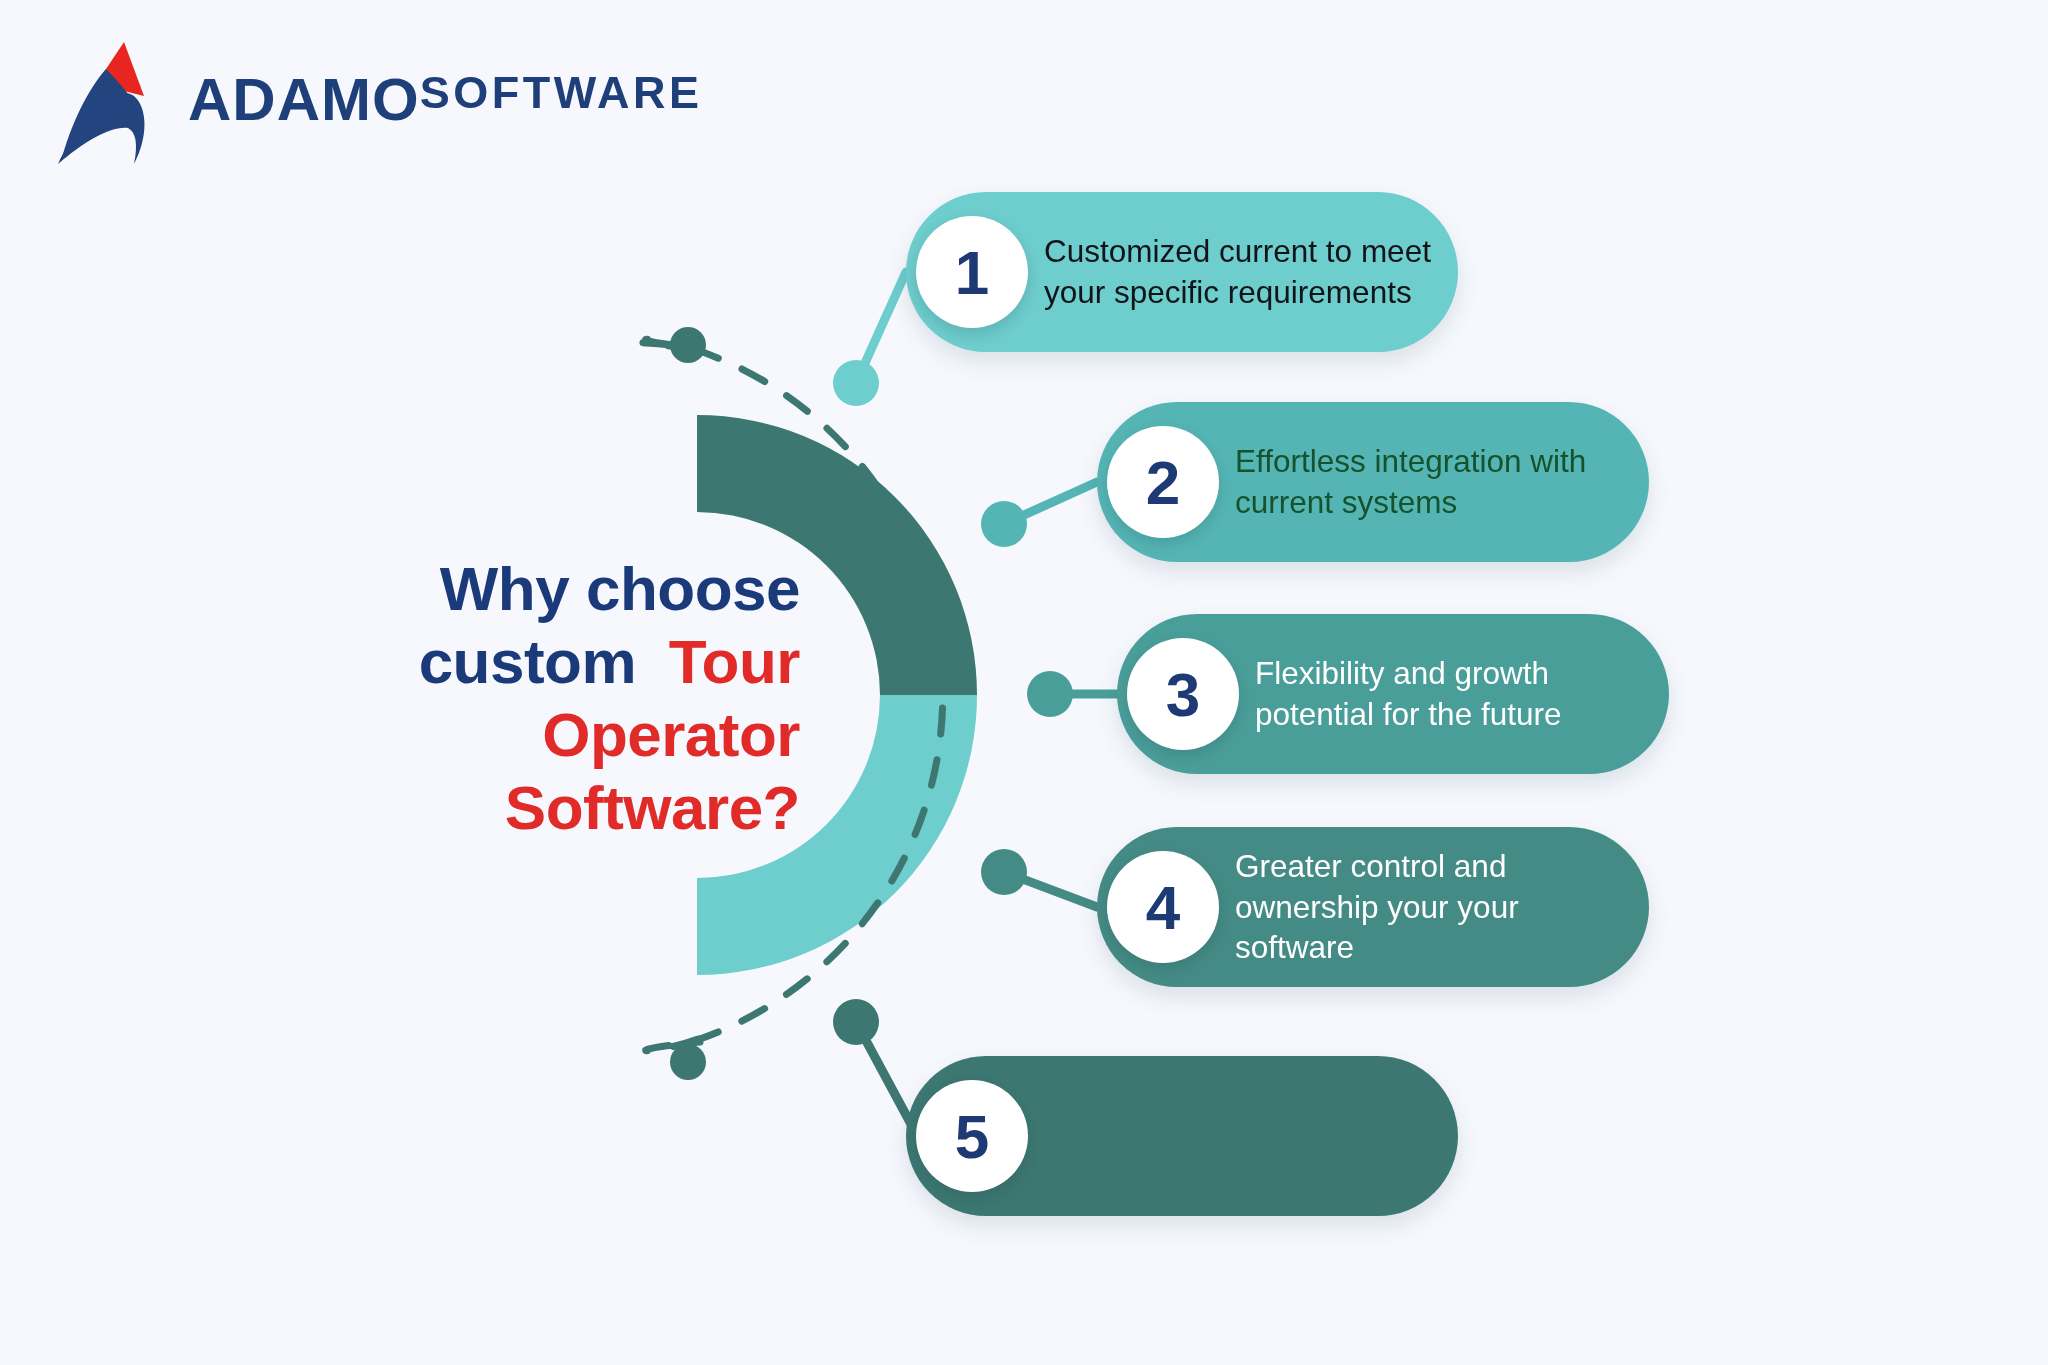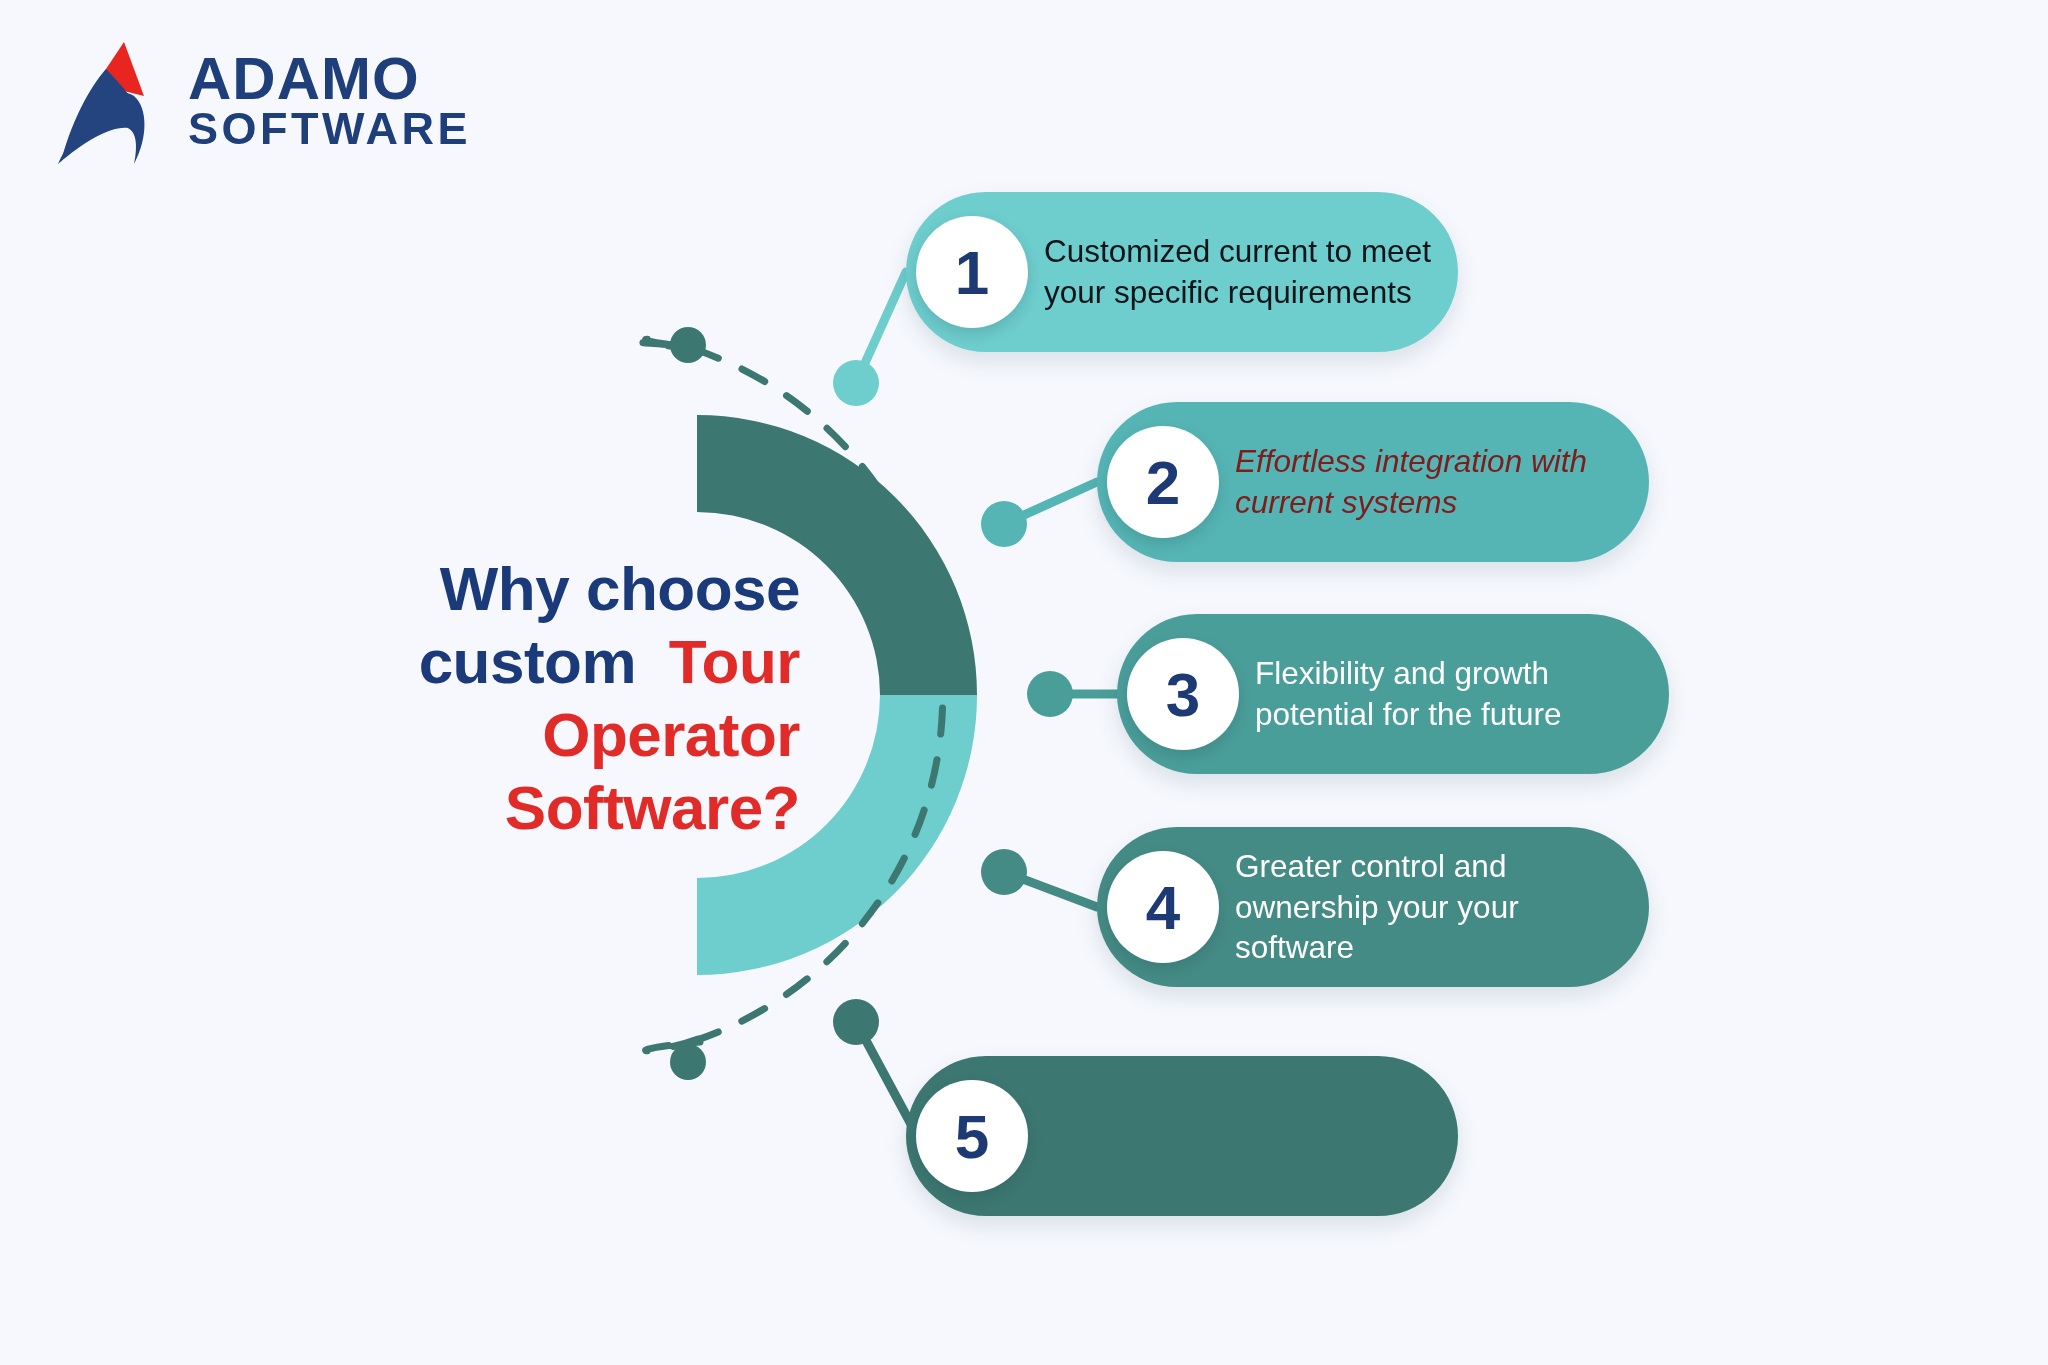--- a/index.html
+++ b/index.html
@@ -20,21 +20,21 @@
     position: absolute;
     left: 48px;
     top: 34px;
     display: flex;
     align-items: center;
     gap: 22px;
   }
   .logo-mark { width: 118px; height: 132px; display:block; }
   .logo-words {
     display: flex;
-    flex-direction: column;
+    flex-direction: row;
     justify-content: space-between;
     line-height: 0.96;
   }
   .logo-line1 {
     font-size: 60px;
     font-weight: 700;
     letter-spacing: 1px;
     color: #1f3f7a;
   }
   .logo-line2 {
@@ -97,21 +97,21 @@
     padding-right: 26px;
     font-size: 31.5px;
     line-height: 1.30;
     font-weight: 400;
   }
 
   #pill-1 { left: 906px;  top: 192px;  width: 552px; height: 160px; background: #6ecdcd; }
   #pill-1 .ptext { color: #111418; }
 
   #pill-2 { left: 1097px; top: 402px;  width: 552px; height: 160px; background: #55b5b4; }
-  #pill-2 .ptext { color: #7f1d1d; font-style: italic; }
+  #pill-2 .ptext { color: #14532d; }
 
   #pill-3 { left: 1117px; top: 614px;  width: 552px; height: 160px; background: #4a9e99; }
   #pill-3 .ptext { color: #ffffff; }
 
   #pill-4 { left: 1097px; top: 827px;  width: 552px; height: 160px; background: #458b85; }
   #pill-4 .ptext { color: #ffffff; }
 
   #pill-5 { left: 906px;  top: 1056px; width: 552px; height: 160px; background: #3d7771; }
   #pill-5 .ptext { color: #ffffff; }
 </style>

